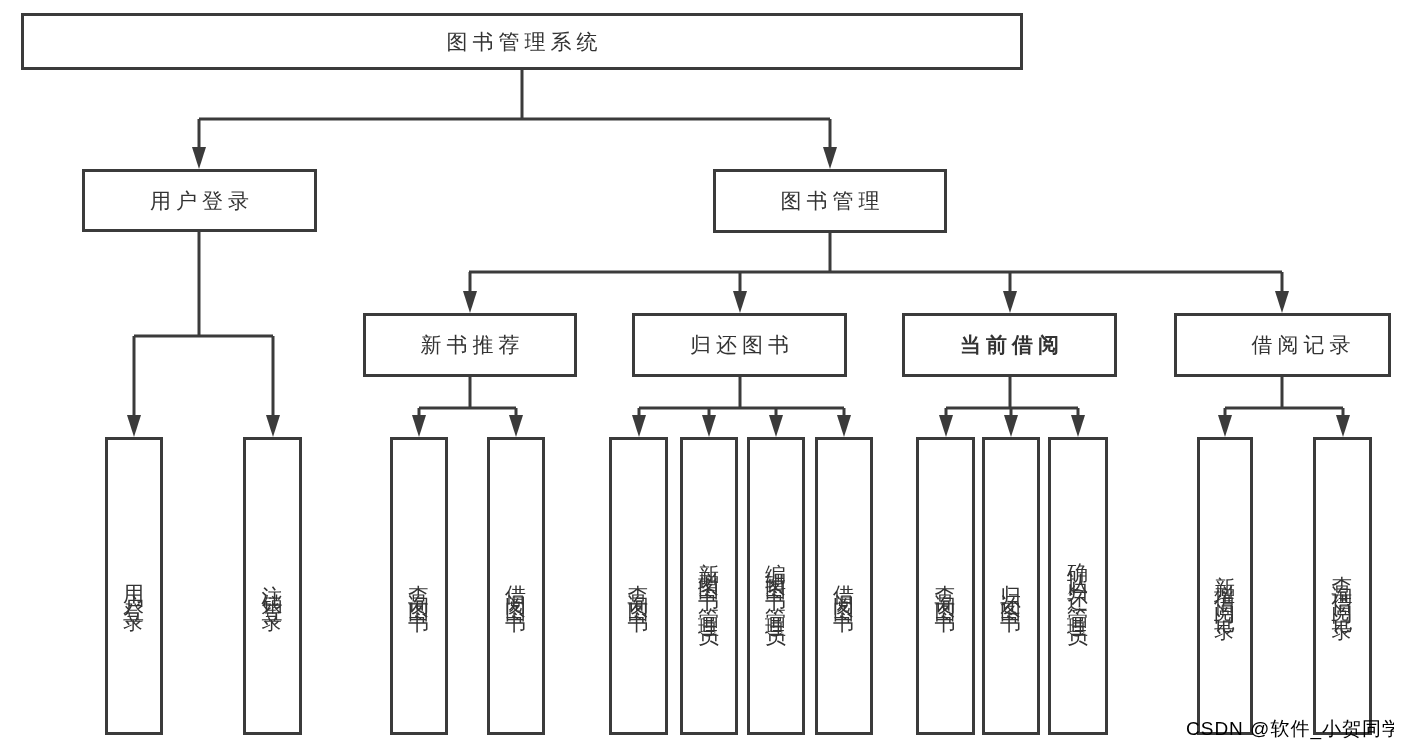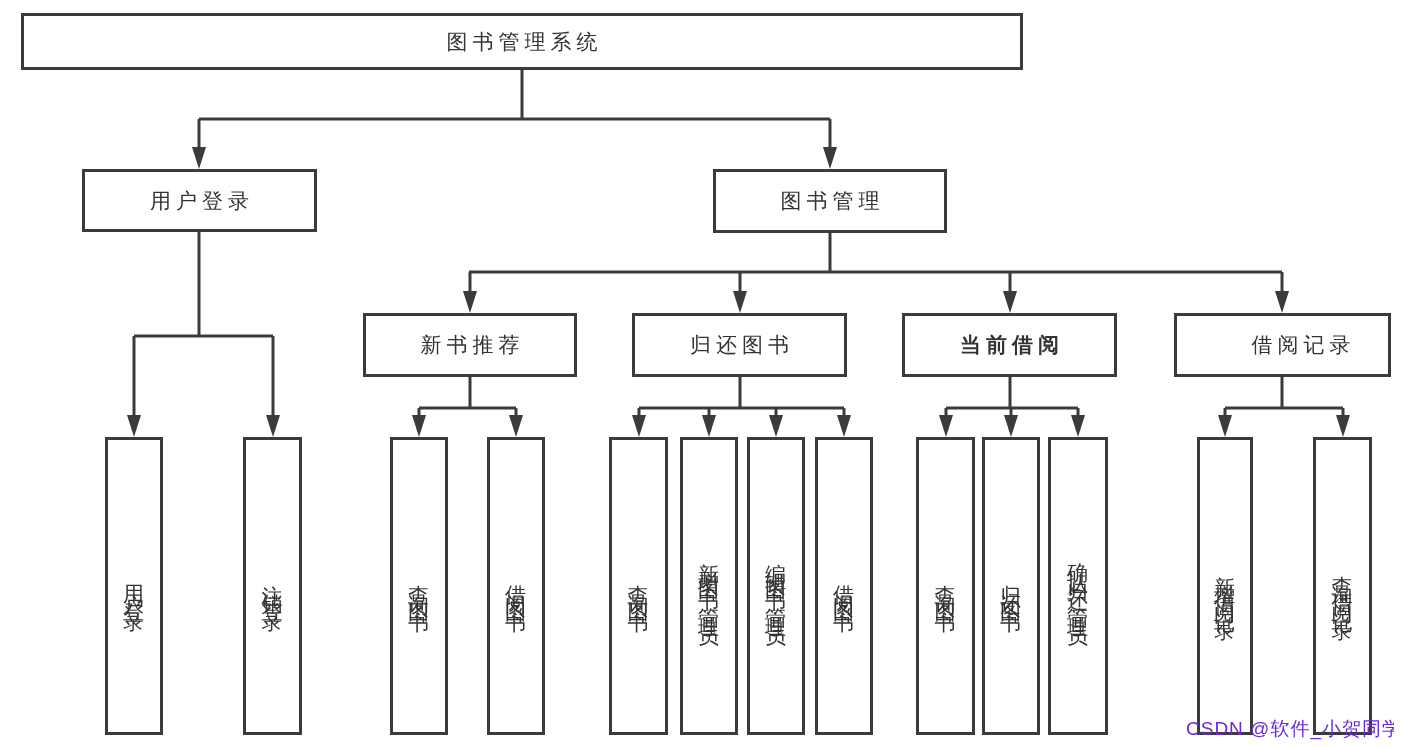--- a/index.html
+++ b/index.html
@@ -32,21 +32,21 @@
     letter-spacing: 9px;
     line-height: 1;
     color: #333333;
   }
   .watermark {
     position: absolute;
     left: 1186px;
     top: 716px;
     z-index: 5;
     font-size: 19px;
-    color: #6d28d9;
+    color: #000000;
     letter-spacing: 1px;
     white-space: nowrap;
   }
 </style>
 </head>
 <body>
 
 <div class="canvas">
 
   <svg class="connectors" width="1405" height="747" viewBox="0 0 1405 747" xmlns="http://www.w3.org/2000/svg">

